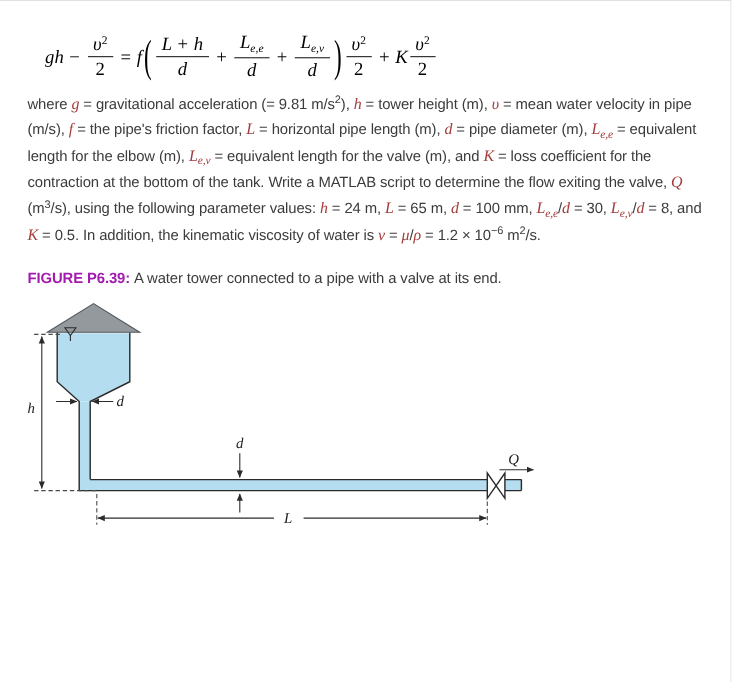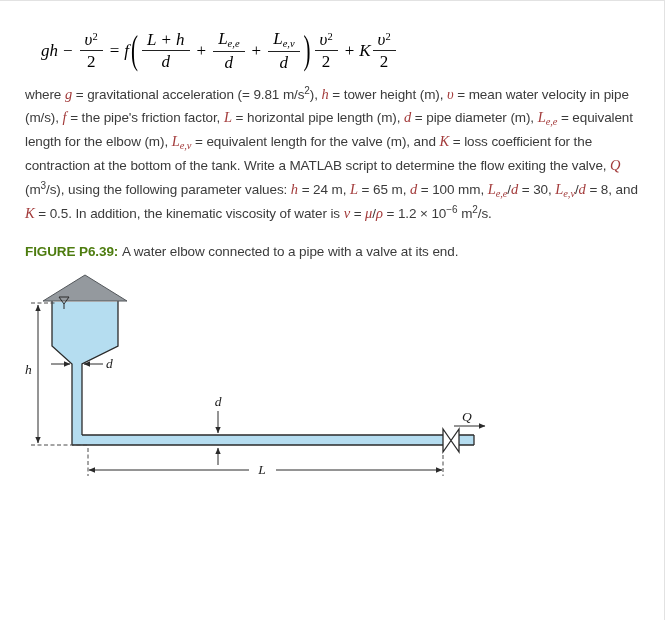--- a/index.html
+++ b/index.html
@@ -17,21 +17,21 @@
   .content{padding:14px 25px 0 25px;}
   p{margin:0;}
   .para{
     font-size:13.5px;
     line-height:1.62;
     letter-spacing:-0.1px;
     color:#3b3b3b;
   }
   .para + .para{margin-top:16px;}
   .seg-p{}
-  .seg-b{font-weight:bold;color:#4d7c0f;}
+  .seg-b{font-weight:bold;color:#a21caf;}
   .seg-v{
     color:#a33b3b;
     font-family:"Liberation Serif", serif;
     font-style:italic;
     font-size:14.5px;
   }
   .seg-vs{
     color:#a33b3b;
     font-family:"Liberation Serif", serif;
     font-style:italic;
@@ -135,21 +135,21 @@
         <span class="eq-op">+</span>
         <span class="eq-i">K</span>
         <span class="frac">
           <span class="num"><span class="eq-i">υ</span><span class="eq-sup">2</span></span>
           <span class="den"><span class="eq-r">2</span></span>
         </span>
       </div>
 
     <p class="para"><span class="seg-p">where </span><span class="seg-v">g</span><span class="seg-p"> = gravitational acceleration (= 9.81 m/s</span><span class="seg-sup">2</span><span class="seg-p">), </span><span class="seg-v">h</span><span class="seg-p"> = tower height (m), </span><span class="seg-v">υ</span><span class="seg-p"> = mean water velocity in pipe (m/s), </span><span class="seg-v">f</span><span class="seg-p"> = the pipe's friction factor, </span><span class="seg-v">L</span><span class="seg-p"> = horizontal pipe length (m), </span><span class="seg-v">d</span><span class="seg-p"> = pipe diameter (m), </span><span class="seg-v">L</span><span class="seg-vs">e,e</span><span class="seg-p"> = equivalent length for the elbow (m), </span><span class="seg-v">L</span><span class="seg-vs">e,v</span><span class="seg-p"> = equivalent length for the valve (m), and </span><span class="seg-v">K</span><span class="seg-p"> = loss coefficient for the contraction at the bottom of the tank. Write a MATLAB script to determine the flow exiting the valve, </span><span class="seg-v">Q</span><span class="seg-p"> (m</span><span class="seg-sup">3</span><span class="seg-p">/s), using the following parameter values: </span><span class="seg-v">h</span><span class="seg-p"> = 24 m, </span><span class="seg-v">L</span><span class="seg-p"> = 65 m, </span><span class="seg-v">d</span><span class="seg-p"> = 100 mm, </span><span class="seg-v">L</span><span class="seg-vs">e,e</span><span class="seg-p">/</span><span class="seg-v">d</span><span class="seg-p"> = 30, </span><span class="seg-v">L</span><span class="seg-vs">e,v</span><span class="seg-p">/</span><span class="seg-v">d</span><span class="seg-p"> = 8, and </span><span class="seg-v">K</span><span class="seg-p"> = 0.5. In addition, the kinematic viscosity of water is </span><span class="seg-v">ν</span><span class="seg-p"> = </span><span class="seg-v">μ</span><span class="seg-p">/</span><span class="seg-v">ρ</span><span class="seg-p"> = 1.2 × 10</span><span class="seg-sup">−6</span><span class="seg-p"> m</span><span class="seg-sup">2</span><span class="seg-p">/s.</span></p>
 
-    <p class="para caption"><span class="seg-b">FIGURE P6.39: </span><span class="seg-p">A water elbow connected to a pipe with a valve at its end.</span></p>
+    <p class="para caption"><span class="seg-b">FIGURE P6.39: </span><span class="seg-p">A water tower connected to a pipe with a valve at its end.</span></p>
 
     <svg class="diagram" width="560" height="235" viewBox="0 0 560 235" xmlns="http://www.w3.org/2000/svg">
       <defs>
         <marker id="arr" viewBox="0 0 10 10" refX="9" refY="5" markerWidth="7" markerHeight="7" orient="auto-start-reverse">
           <path d="M0,1 L9.5,5 L0,9 Z" fill="#2b2b2b"></path>
         </marker>
       </defs>
 
       <polygon class="water" points="27,29 93,29 93,73 57,91 47,91 27,73"></polygon>
       <rect class="water" x="47" y="91" width="10" height="81"></rect>

